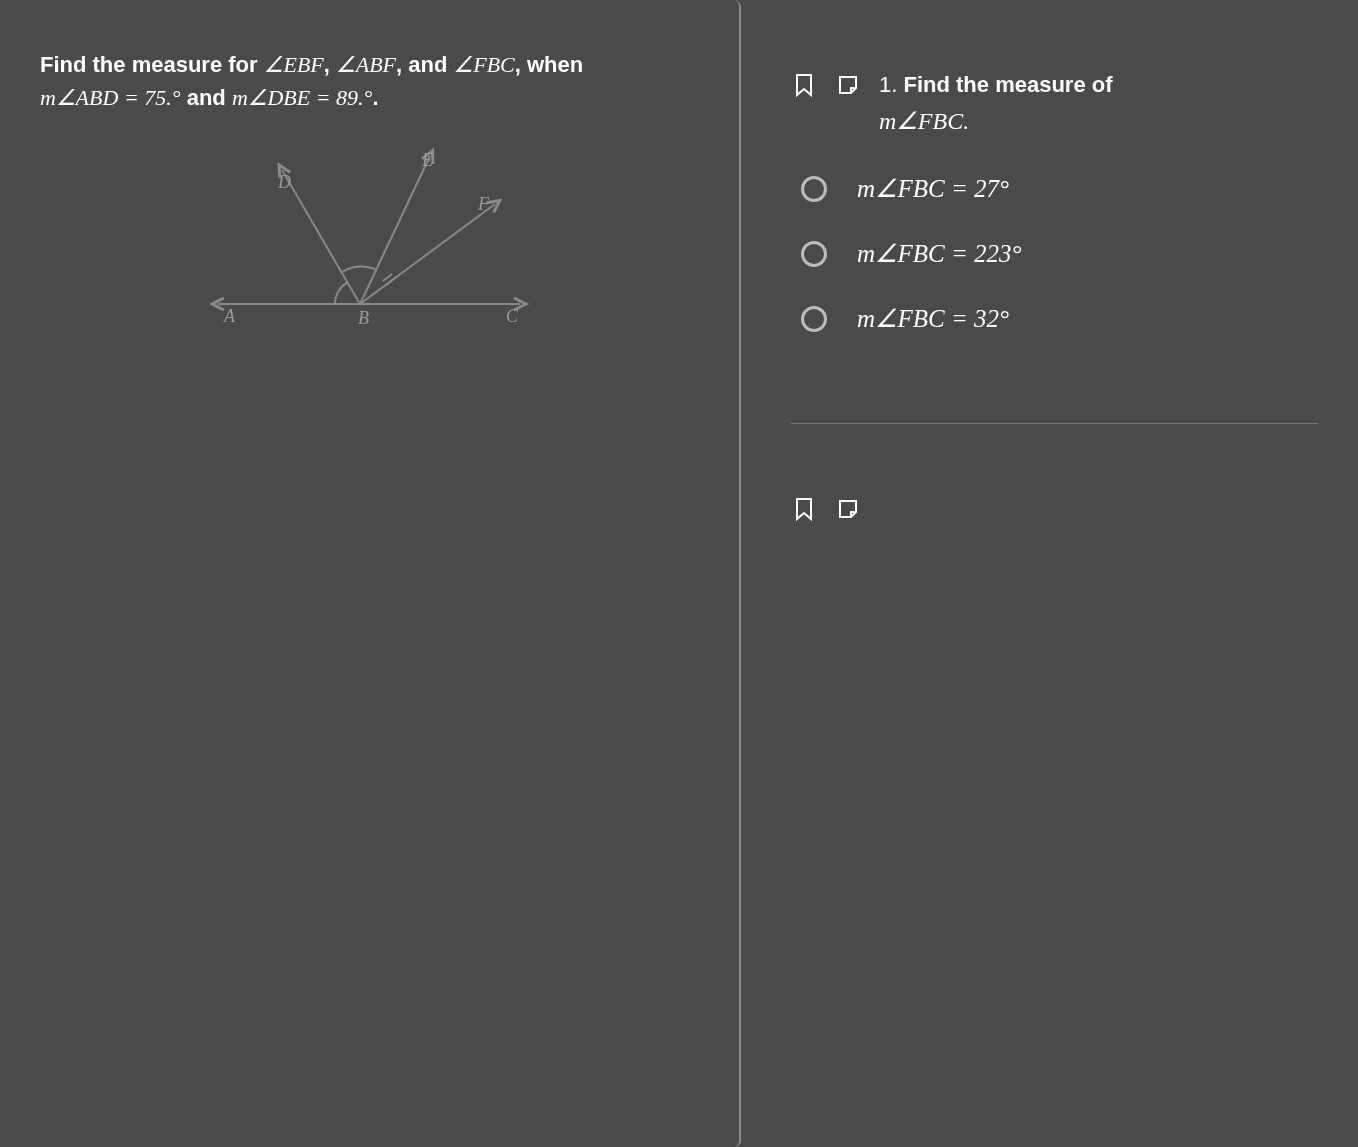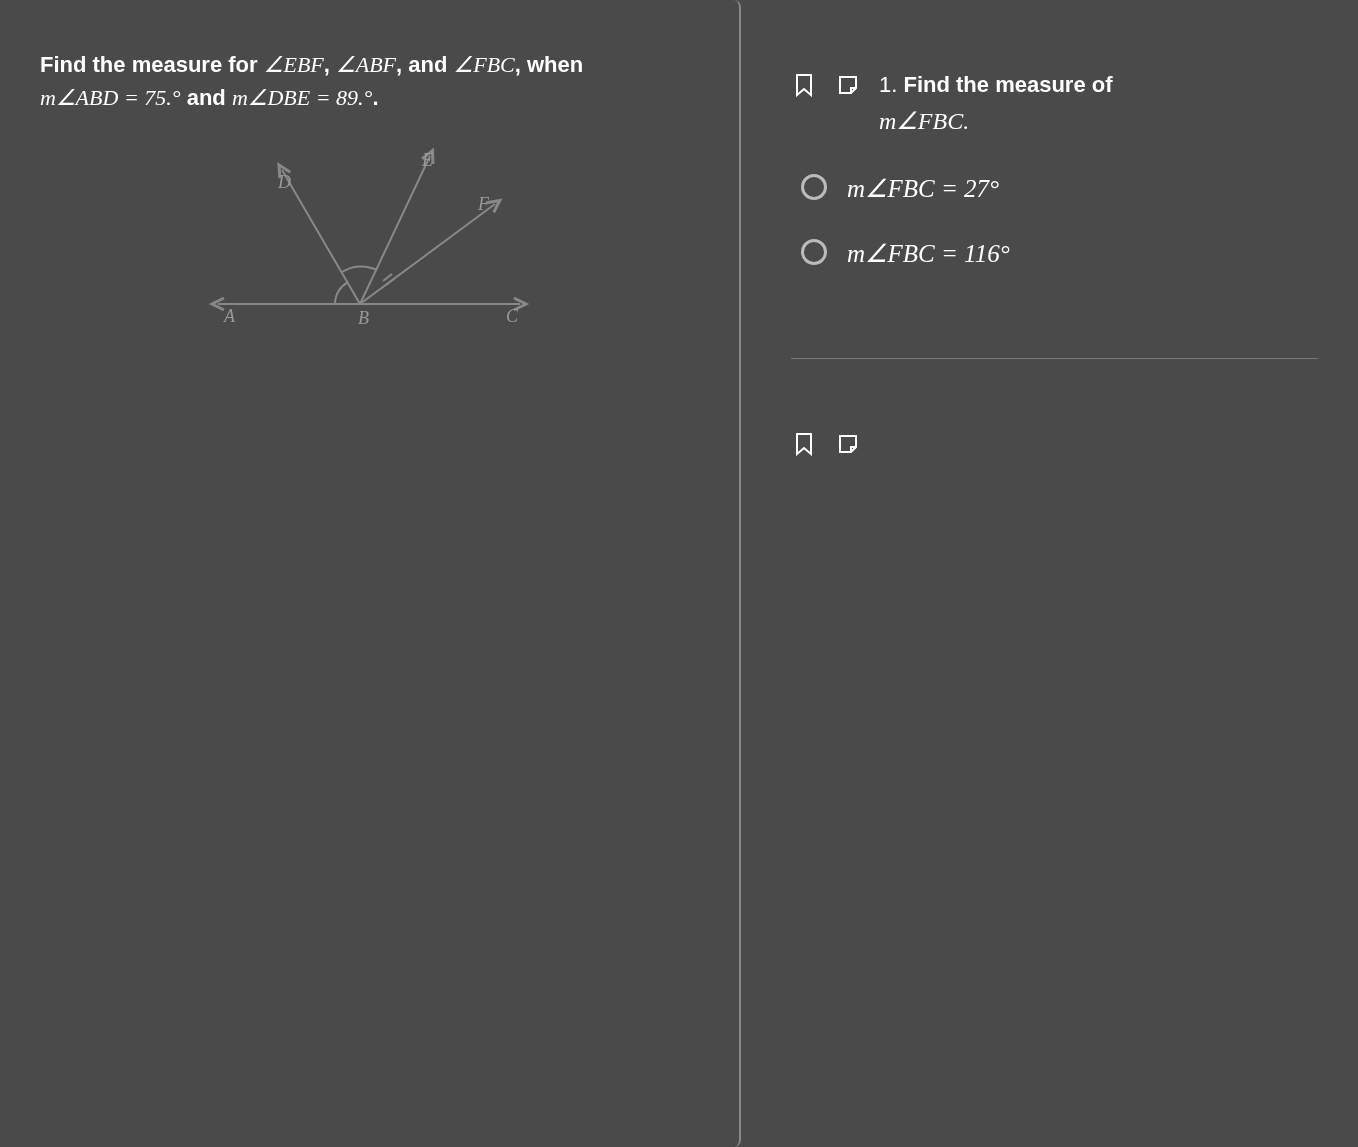--- a/index.html
+++ b/index.html
@@ -62,22 +62,22 @@
     display: block;
     text-align: left;
     margin-top: 4px;
     font-family: "Times New Roman", Georgia, serif;
     font-style: italic;
     font-size: 24px;
   }
   .choices { margin-left: 10px; }
   .choice {
     display: flex;
-    align-items: flex-start;
-    gap: 20px;
+    align-items: center;
+    gap: 30px;
     margin: 36px 0;
     cursor: pointer;
   }
   .radio {
     width: 26px; height: 26px;
     border: 3px solid #bbb;
     border-radius: 50%;
     flex-shrink: 0;
   }
   .choice-label {
@@ -159,21 +159,25 @@
         <span class="q-sub">m∠FBC.</span>
       </div>
     </div>
     <div class="choices">
       <div class="choice">
         <div class="radio"></div>
         <div class="choice-label">m∠FBC = 27°</div>
       </div>
       <div class="choice">
         <div class="radio"></div>
-        <div class="choice-label">m∠FBC = 116°</div>
+        <div class="choice-label">m∠FBC = 223°</div>
+      </div>
+      <div class="choice">
+        <div class="radio"></div>
+        <div class="choice-label">m∠FBC = 32°</div>
       </div>
     </div>
   </div>
 
   <hr class="divider">
 
   <div class="question-block">
     <div class="q-header">
       <div class="icon-btn">
         <svg width="20" height="24" viewBox="0 0 20 24">

